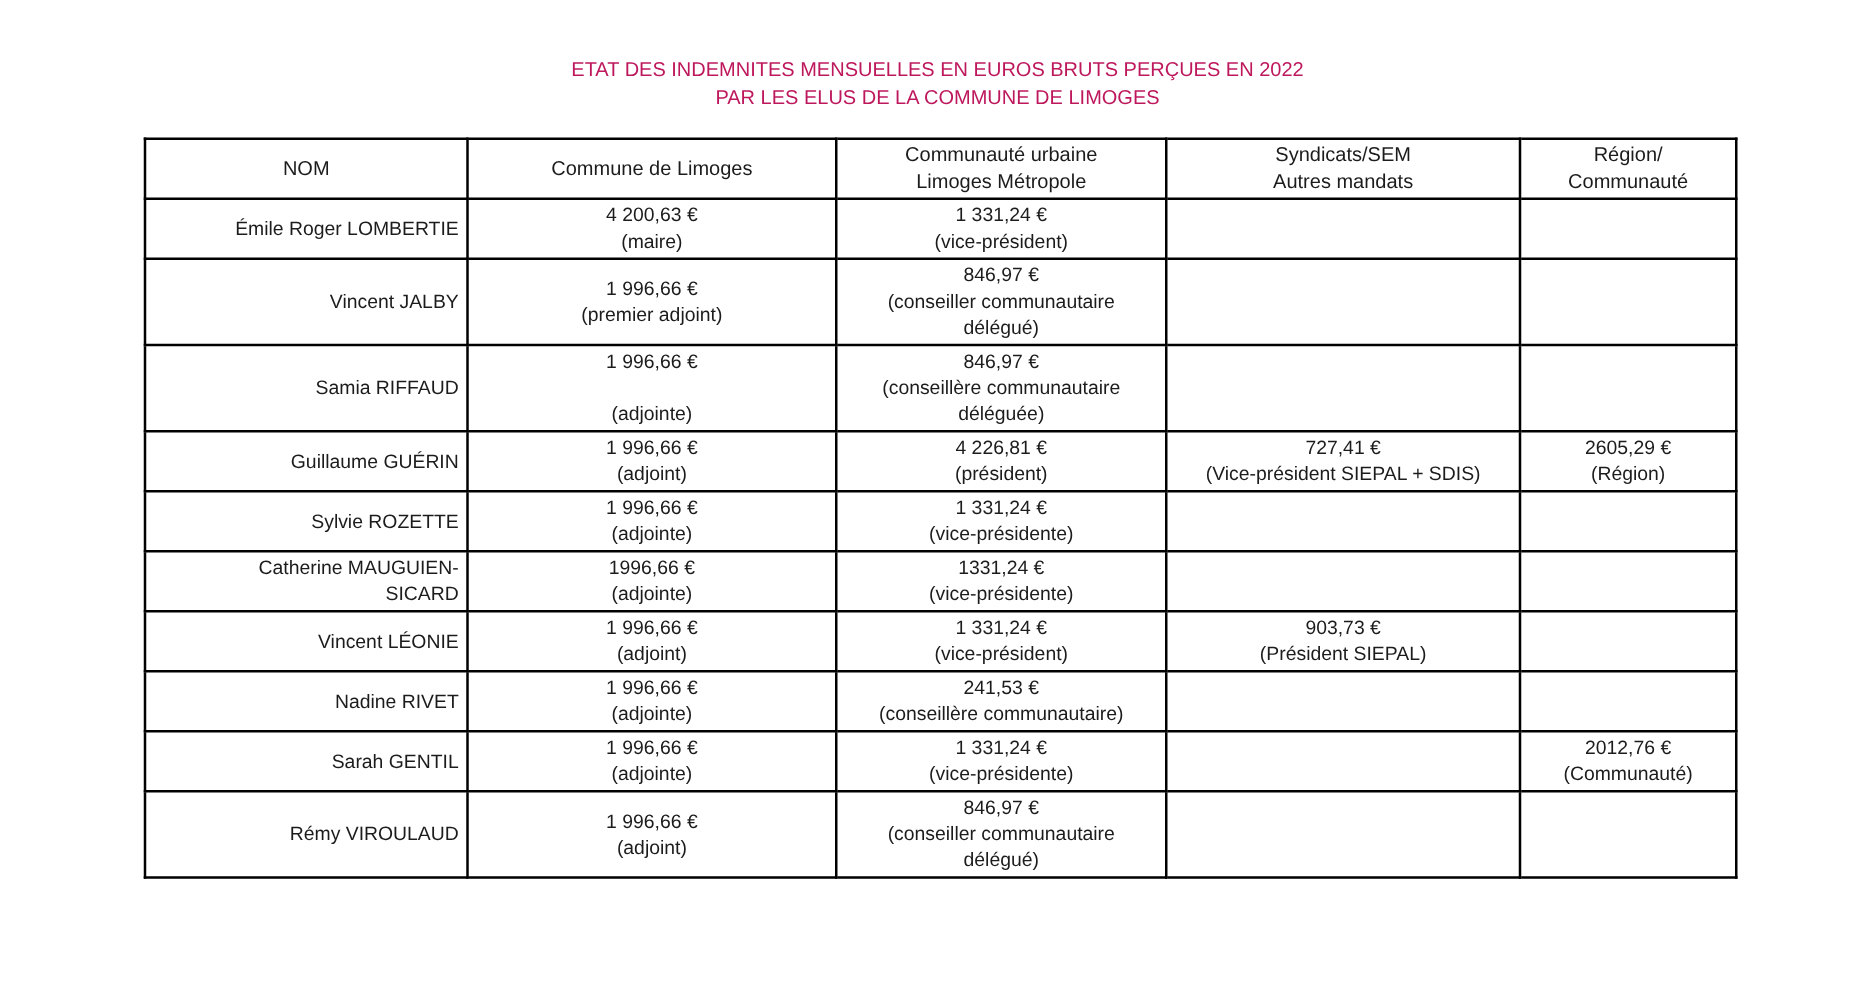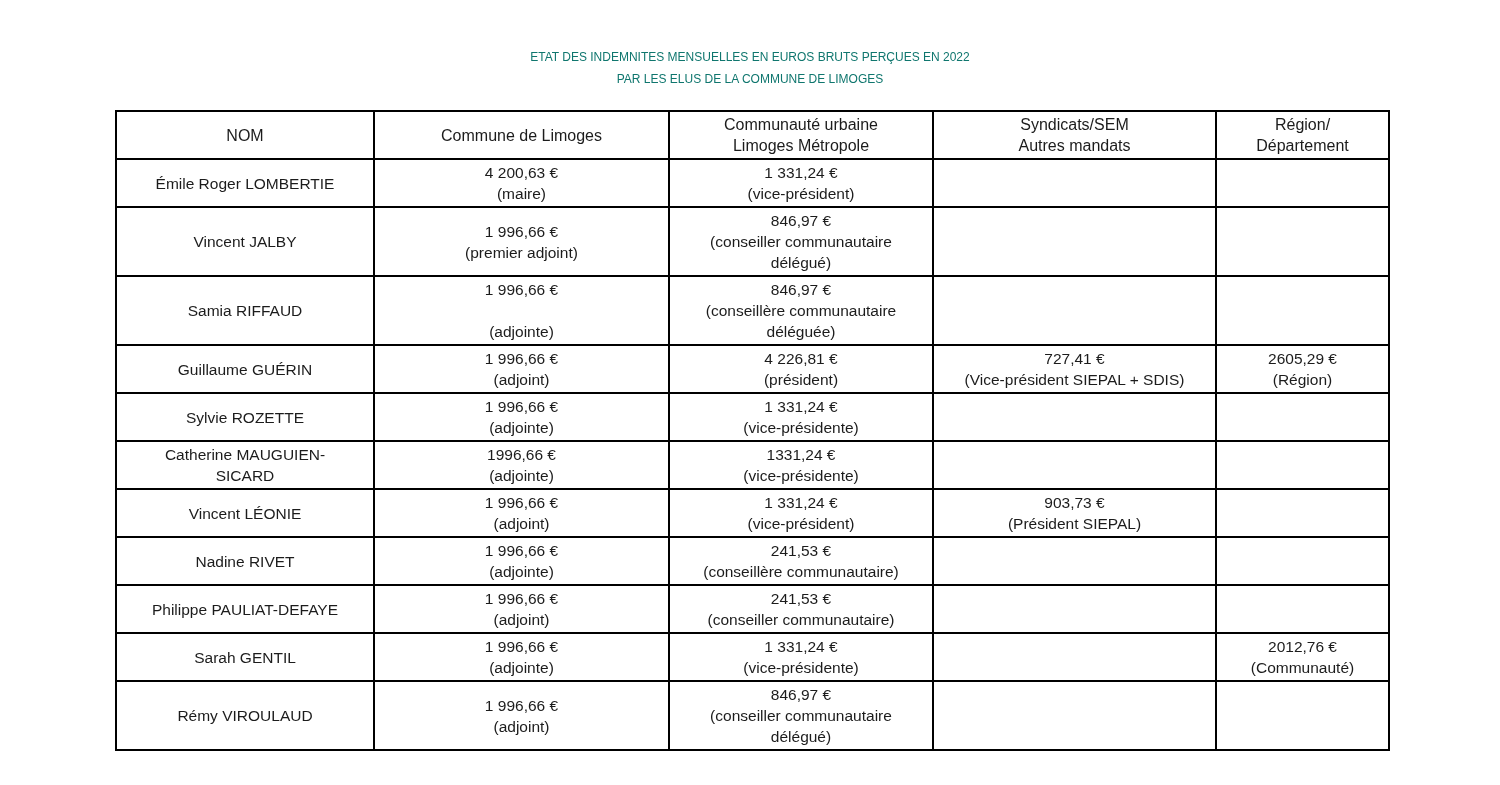--- a/index.html
+++ b/index.html
@@ -15,24 +15,24 @@
     position: relative;
     width: 1500px; height: 785px;
     background: #ffffff;
     overflow: hidden;
   }
   .doc-title {
     position: absolute;
     top: 46px; left: 0;
     width: 1500px;
     text-align: center;
-    font-size: 12px;
+    font-size: 16px;
     line-height: 22px;
     font-weight: 400;
-    color: #0f766e;
+    color: #be185d;
   }
   #indemnity-table {
     position: absolute;
     left: 115px; top: 110px;
     border-collapse: collapse;
     table-layout: fixed;
   }
   #indemnity-table th,
   #indemnity-table td {
     border: 2px solid #000000;
@@ -43,21 +43,21 @@
   }
   #indemnity-table th {
     font-size: 16px;
     line-height: 21px;
     text-align: center;
   }
   #indemnity-table td {
     font-size: 15.5px;
     line-height: 21px;
   }
-  .name-cell { text-align: center; padding-left: 8px; }
+  .name-cell { text-align: right; padding-left: 8px; }
   .val-cell  { text-align: center; }
 </style>
 </head>
 <body>
 
 <div class="page">
   <div class="doc-title">
     <div>ETAT DES INDEMNITES MENSUELLES EN EUROS BRUTS PERÇUES EN 2022</div>
     <div>PAR LES ELUS DE LA COMMUNE DE LIMOGES</div>
   </div>
@@ -80,21 +80,21 @@
           <th>
             <div>Communauté urbaine</div>
             <div>Limoges Métropole</div>
           </th>
           <th>
             <div>Syndicats/SEM</div>
             <div>Autres mandats</div>
           </th>
           <th>
             <div>Région/</div>
-            <div>Département</div>
+            <div>Communauté</div>
           </th>
         </tr>
       </thead>
       <tbody>
         <tr style="height: 45px;">
           <td class="name-cell">
             <div>Émile Roger LOMBERTIE</div>
           </td>
           <td class="val-cell">
             <div>4 200,63 €</div>
@@ -214,35 +214,20 @@
           <td class="name-cell">
             <div>Nadine RIVET</div>
           </td>
           <td class="val-cell">
             <div>1 996,66 €</div>
             <div>(adjointe)</div>
           </td>
           <td class="val-cell">
             <div>241,53 €</div>
             <div>(conseillère communautaire)</div>
-          </td>
-          <td class="val-cell"></td>
-          <td class="val-cell"></td>
-        </tr>
-        <tr style="height: 46px;">
-          <td class="name-cell">
-            <div>Philippe PAULIAT-DEFAYE</div>
-          </td>
-          <td class="val-cell">
-            <div>1 996,66 €</div>
-            <div>(adjoint)</div>
-          </td>
-          <td class="val-cell">
-            <div>241,53 €</div>
-            <div>(conseiller communautaire)</div>
           </td>
           <td class="val-cell"></td>
           <td class="val-cell"></td>
         </tr>
         <tr style="height: 47px;">
           <td class="name-cell">
             <div>Sarah GENTIL</div>
           </td>
           <td class="val-cell">
             <div>1 996,66 €</div>

